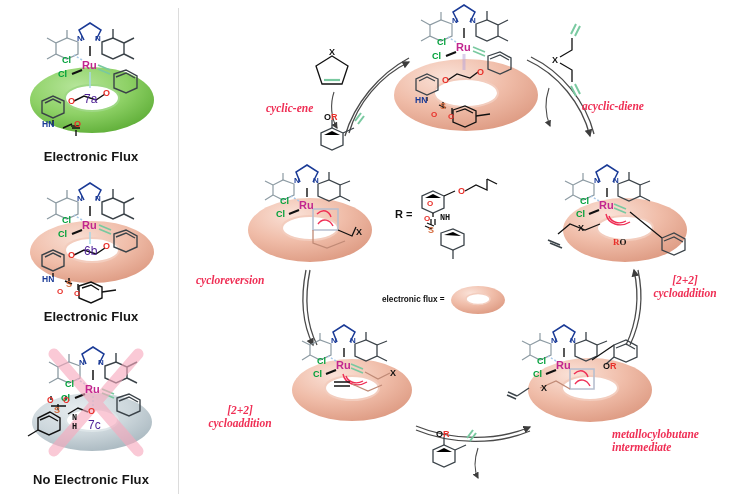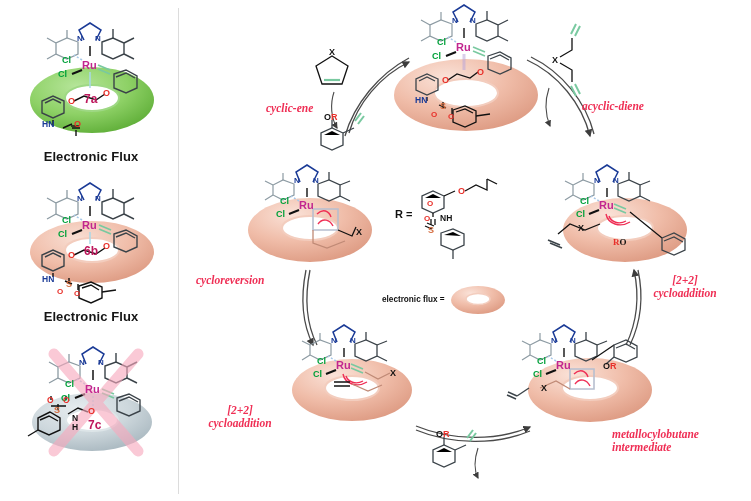--- a/index.html
+++ b/index.html
@@ -87,28 +87,28 @@
     white-space: nowrap;
     line-height: 1;
   }
   .a-ru { color: #c2268f; }
   .a-cl { color: #00a13a; }
   .a-n  { color: #1a3a96; }
   .a-o  { color: #e8302a; }
   .a-s  { color: #d46a3c; }
   .a-hn { color: #1a3a96; }
   .a-x  { color: #111111; }
-  .a-blk{ color: #111111; }
+  .a-blk{ color: #111111; font-family: Liberation Mono, monospace; }
 
   .tag-7 {
     position: absolute;
     font-family: "Liberation Sans", sans-serif;
-    font-weight: bold;
+    font-weight: normal;
     font-size: 12px;
-    color: #be185d;
+    color: #4c1d95;
   }
 
   svg { display: block; overflow: visible; }
 </style>
 </head>
 <body>
 
 <div id="figure">
 
   <div class="panel-divider"></div>
@@ -316,20 +316,21 @@
       <span class="atom a-cl" style="left:59px; top:44px; font-size:9px;">Cl</span>
       <span class="atom a-cl" style="left:55px; top:58px; font-size:9px;">Cl</span>
       <span class="atom a-ru" style="left:79px; top:48px; font-size:11px;">Ru</span>
       <span class="atom a-o" style="left:82px; top:71px; font-size:9px;">O</span>
       <span class="atom a-o" style="left:41px; top:60px; font-size:8.5px;">O</span>
       <span class="atom a-o" style="left:57px; top:60px; font-size:8.5px;">O</span>
       <span class="atom a-s" style="left:48px; top:70px; font-size:9px;">S</span>
       <span class="atom a-blk" style="left:66px; top:78px; font-size:8.5px;">N<br>H</span>
       <span class="tag-7" style="left:82px; top:82px;">7c</span>
     </div>
+    <div class="panel-caption" style="margin-top:6px;">No Electronic Flux</div>
   </div>
 
   <svg width="751" height="501" viewBox="0 0 751 501" style="position:absolute; left:0; top:0; pointer-events:none;">
     <defs>
       <radialGradient id="torusP" cx="36%" cy="26%" r="80%">
         <stop offset="0%" stop-color="#fae2d8"></stop>
         <stop offset="52%" stop-color="#f0bda9"></stop>
         <stop offset="100%" stop-color="#dd9a82"></stop>
       </radialGradient>
       <marker id="ah" markerWidth="7" markerHeight="7" refX="5" refY="3" orient="auto">

